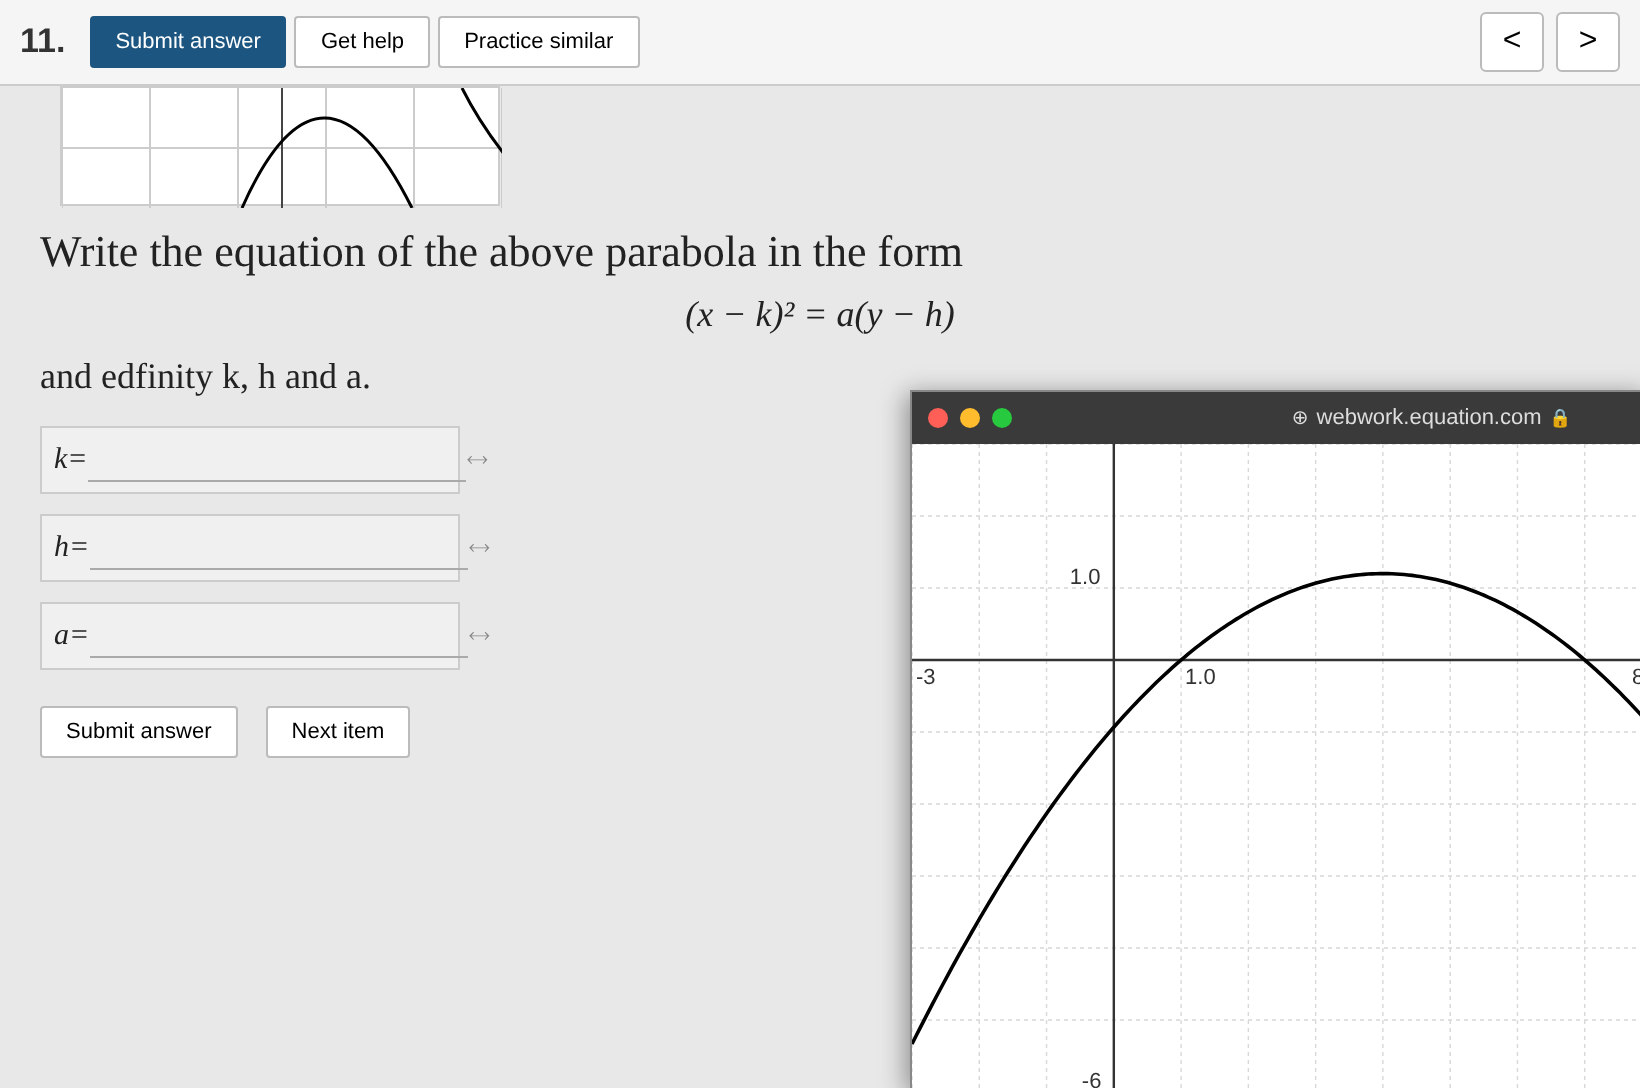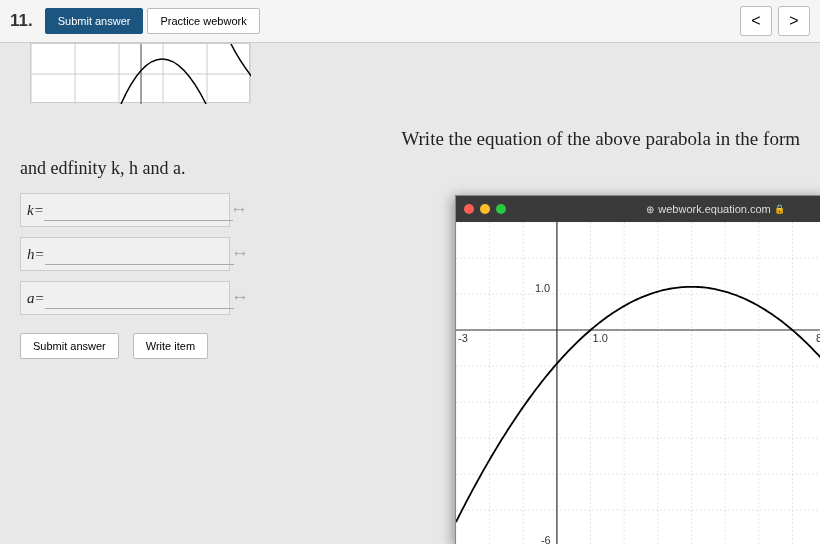--- a/index.html
+++ b/index.html
@@ -67,23 +67,22 @@
       border: 1px solid #ccc;
       background: #fff;
       position: relative;
     }
     .content {
       padding: 10px 20px;
       font-size: 18px;
       color: #222;
     }
     .prompt {
-      margin: 15px 0 8px;
-      font-size: 19px;
-      text-align: right;
+      margin: 0 0 8px;
+      font-size: 22px;
     }
     .eqn {
       text-align: center;
       font-style: italic;
       font-size: 18px;
       margin: 6px 0 10px;
     }
     .subprompt {
       margin-bottom: 14px;
       font-size: 18px;
@@ -174,21 +173,22 @@
       height: calc(100% - 26px);
       background: #fff;
     }
   </style>
 </head>
 <body>
 
 <div class="top-bar">
   <span class="qnum">11.</span>
   <button class="btn primary">Submit answer</button>
-  <button class="btn">Practice webwork</button>
+  <button class="btn">Get help</button>
+  <button class="btn">Practice similar</button>
   <div class="nav-btns">
     <button class="nav-btn">&lt;</button>
     <button class="nav-btn">&gt;</button>
   </div>
 </div>
 
 <div class="thumb-row">
   <div class="thumb">
     <svg width="220" height="60">
       <line x1="0" y1="0" x2="0" y2="60" stroke="#ccc"></line>
@@ -200,20 +200,21 @@
       <line x1="0" y1="30" x2="220" y2="30" stroke="#ccc"></line>
       <line x1="110" y1="0" x2="110" y2="60" stroke="#444" stroke-width="1"></line>
       <path d="M 90 60 Q 130 -30 175 60" stroke="#000" stroke-width="1.5" fill="none"></path>
       <path d="M 200 0 Q 215 30 245 60" stroke="#000" stroke-width="1.5" fill="none"></path>
     </svg>
   </div>
 </div>
 
 <div class="content">
   <p class="prompt">Write the equation of the above parabola in the form</p>
+  <p class="eqn">(x − k)² = a(y − h)</p>
   <p class="subprompt">and edfinity k, h and a.</p>
 
   <div class="inputs">
     <div class="input-row">
       <span class="input-label">k=</span>
       <input class="input-field" style="">
       <span class="input-handle">⤡</span>
     </div>
     <div class="input-row">
       <span class="input-label">h=</span>
@@ -222,21 +223,21 @@
     </div>
     <div class="input-row">
       <span class="input-label">a=</span>
       <input class="input-field" style="">
       <span class="input-handle">⤡</span>
     </div>
   </div>
 
   <div class="bottom-btns">
     <button class="btn">Submit answer</button>
-    <button class="btn">Write item</button>
+    <button class="btn">Next item</button>
   </div>
 </div>
 
 <div class="popup">
   <div class="popup-bar">
     <span class="traffic tr-red"></span>
     <span class="traffic tr-yel"></span>
     <span class="traffic tr-grn"></span>
     <span class="popup-url">
       <span class="globe">⊕</span>

